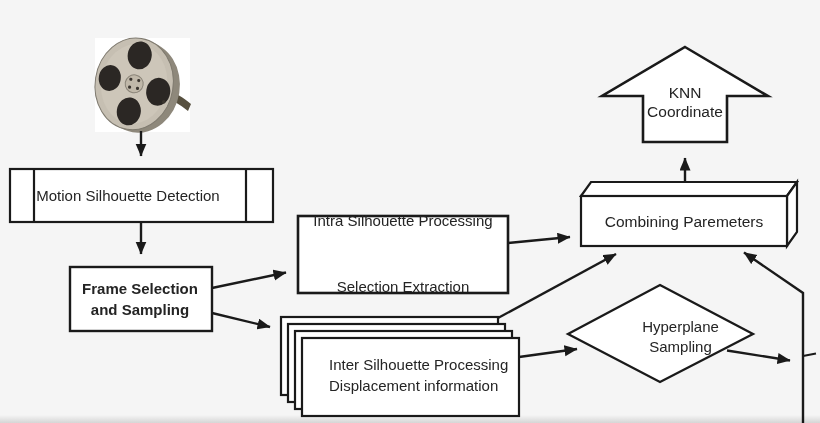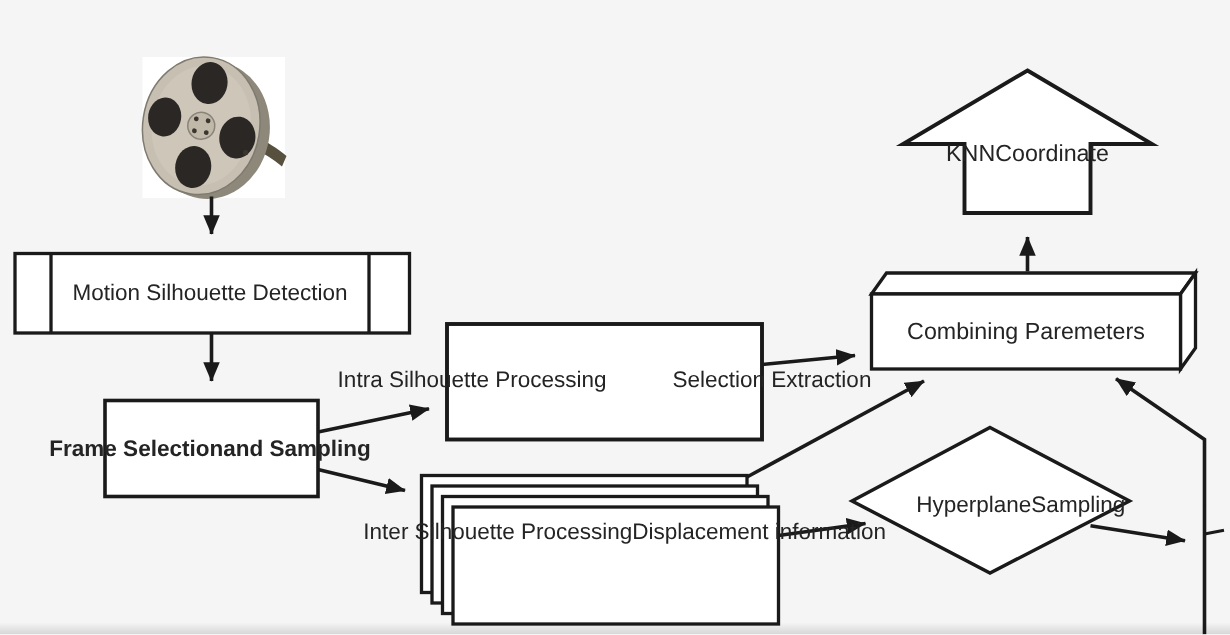--- a/index.html
+++ b/index.html
@@ -13,33 +13,34 @@
     color: #242424;
   }
   .stage svg.layer {
     position: absolute;
     left: 0; top: 0;
     width: 820px; height: 423px;
   }
   .label {
     position: absolute;
     display: flex;
-    flex-direction: row;
+    flex-direction: column;
     align-items: center;
     justify-content: center;
     text-align: center;
     font-size: 15px;
     line-height: 21px;
     color: #242424;
     pointer-events: none;
     white-space: nowrap;
   }
   .label.left-align {
     align-items: flex-start;
     text-align: left;
+    margin-left: 15px;
   }
   .bottom-shade {
     position: absolute;
     left: 0; bottom: 0;
     width: 100%; height: 8px;
     background: linear-gradient(to bottom, rgba(0,0,0,0), rgba(0,0,0,0.13));
   }
 </style>
 </head>
 <body>
@@ -108,21 +109,21 @@
     <rect x="298" y="216" width="210" height="77" fill="#ffffff" stroke="#1a1a1a" stroke-width="2.6"></rect>
 
     <g fill="#ffffff" stroke="#1a1a1a" stroke-width="2.2">
       <rect x="281" y="317" width="217" height="78"></rect>
       <rect x="288" y="324" width="217" height="78"></rect>
       <rect x="295" y="331" width="217" height="78"></rect>
       <rect x="302" y="338" width="217" height="78"></rect>
     </g>
   </svg>
 
-  <div class="label" style="left:34px; top:169px; width:212px; height:53px;">
+  <div class="label" style="left:22px; top:169px; width:212px; height:53px;">
     <span>Motion Silhouette Detection</span>
   </div>
 
   <div class="label" style="left:70px; top:267px; width:140px; height:64px;font-weight:bold;">
     <span>Frame Selection</span>
     <span>and Sampling</span>
   </div>
 
   <div class="label" style="left:298px; top:219px; width:210px; height:70px; line-height:22px;gap:44px;">
     <span>Intra Silhouette Processing</span>

